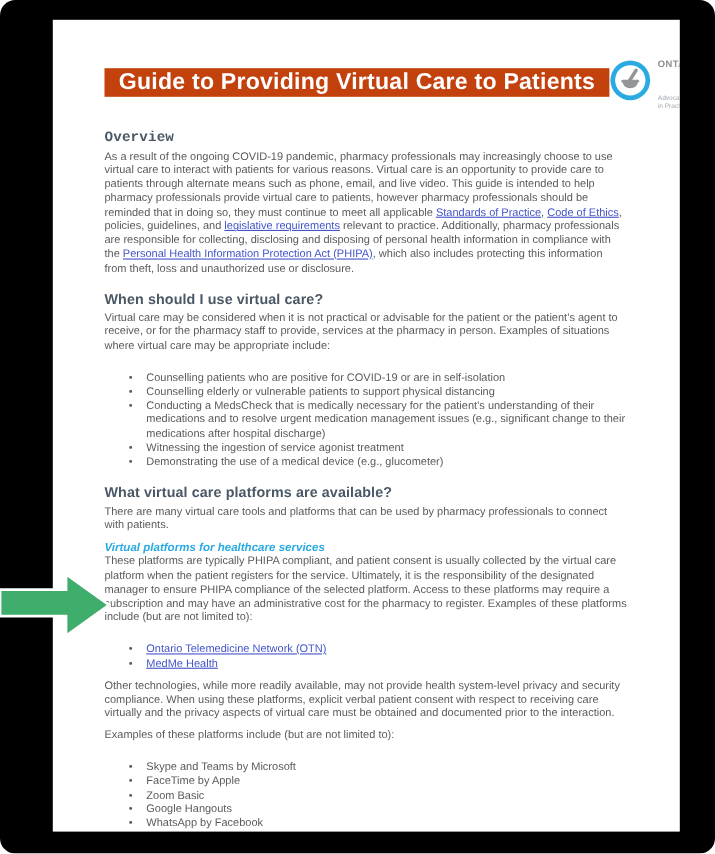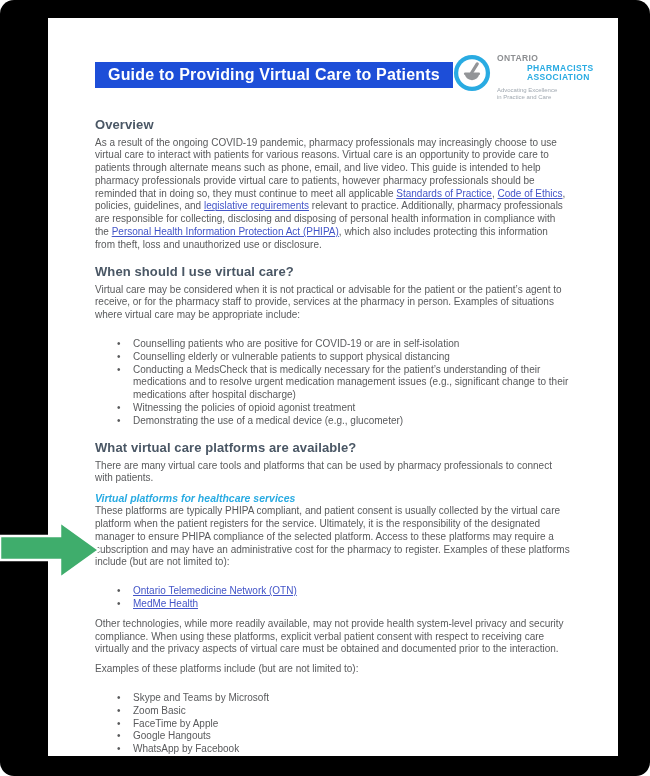--- a/index.html
+++ b/index.html
@@ -13,38 +13,38 @@
   }
   .page {
     position: absolute; left: 48px; top: 18px; width: 570px; height: 738px;
     background: #ffffff; overflow: hidden;
   }
   .content { padding: 44px 48px 0 47px; }
 
   
   .header-row { display: flex; justify-content: space-between; align-items: flex-start; margin-bottom: 16px; }
   .banner {
-    background: #1d4ed8; color: #ffffff; font-weight: bold; font-size: 16px;
+    background: #c2410c; color: #ffffff; font-weight: bold; font-size: 21px;
     padding: 6px 13px 6px 13px; line-height: 14px; letter-spacing: 0.2px;
     white-space: nowrap;
   }
   .logo { display: flex; align-items: flex-start; margin-top: -8px; margin-right: -18px; }
   .logo-circle { width: 38px; height: 38px; flex: 0 0 38px; }
   .logo-textcol { margin-left: 6px; }
   .logo-org { font-size: 8.5px; font-weight: bold; letter-spacing: 0.4px; line-height: 9.5px; }
   .org-gray { color: #8c8e91; }
   .org-blue { color: #29abe2; padding-left: 30px; }
   .logo-tagline { margin-top: 4px; font-size: 6px; line-height: 7px; color: #a0a8b0; }
 
   
   h2 {
     font-size: 13px; color: #4a5765; margin: 12px 0 5px 0; line-height: 15px;
     font-weight: bold; letter-spacing: 0.1px;
   }
-  h2.first { margin-top: 12px; }
+  h2.first { margin-top: 12px; font-family: Liberation Mono, monospace; }
   p { font-size: 10px; color: #595a5c; line-height: 12.8px; margin: 0 0 7px 0; }
   p.tight { margin-bottom: 4px; }
   .subhead {
     color: #29abe2; font-size: 10.5px; font-weight: bold; font-style: italic;
     line-height: 13px; margin: 3px 0 0 0;
   }
   ul { list-style: none; margin: 16px 0 7px 0; padding: 0 0 0 22px; }
   li {
     position: relative; padding-left: 16px; font-size: 10px; color: #595a5c;
     line-height: 12.8px;
@@ -92,40 +92,40 @@
 
       <h2 class="first">Overview</h2>
       <p><span>As a result of the ongoing COVID-19 pandemic, pharmacy professionals may increasingly choose to use virtual care to interact with patients for various reasons. Virtual care is an opportunity to provide care to patients through alternate means such as phone, email, and live video. This guide is intended to help pharmacy professionals provide virtual care to patients, however pharmacy professionals should be reminded that in doing so, they must continue to meet all applicable </span><a class="doc-link" href="#">Standards of Practice</a><span>, </span><a class="doc-link" href="#">Code of Ethics</a><span>, policies, guidelines, and </span><a class="doc-link" href="#">legislative requirements</a><span> relevant to practice. Additionally, pharmacy professionals are responsible for collecting, disclosing and disposing of personal health information in compliance with the </span><a class="doc-link" href="#">Personal Health Information Protection Act (PHIPA)</a><span>, which also includes protecting this information from theft, loss and unauthorized use or disclosure.</span></p>
 
       <h2>When should I use virtual care?</h2>
       <p class="tight">Virtual care may be considered when it is not practical or advisable for the patient or the patient’s agent to receive, or for the pharmacy staff to provide, services at the pharmacy in person. Examples of situations where virtual care may be appropriate include:</p>
       <ul>
           <li>Counselling patients who are positive for COVID-19 or are in self-isolation</li>
           <li>Counselling elderly or vulnerable patients to support physical distancing</li>
           <li>Conducting a MedsCheck that is medically necessary for the patient’s understanding of their medications and to resolve urgent medication management issues (e.g., significant change to their medications after hospital discharge)</li>
-          <li>Witnessing the policies of opioid agonist treatment</li>
+          <li>Witnessing the ingestion of service agonist treatment</li>
           <li>Demonstrating the use of a medical device (e.g., glucometer)</li>
         </ul>
 
       <h2>What virtual care platforms are available?</h2>
       <p>There are many virtual care tools and platforms that can be used by pharmacy professionals to connect with patients.</p>
 
       <div class="subhead">Virtual platforms for healthcare services</div>
       <p class="tight">These platforms are typically PHIPA compliant, and patient consent is usually collected by the virtual care platform when the patient registers for the service. Ultimately, it is the responsibility of the designated manager to ensure PHIPA compliance of the selected platform. Access to these platforms may require a subscription and may have an administrative cost for the pharmacy to register. Examples of these platforms include (but are not limited to):</p>
       <ul>
           <li><a class="doc-link" href="#">Ontario Telemedicine Network (OTN)</a></li>
           <li><a class="doc-link" href="#">MedMe Health</a></li>
         </ul>
 
       <p>Other technologies, while more readily available, may not provide health system-level privacy and security compliance. When using these platforms, explicit verbal patient consent with respect to receiving care virtually and the privacy aspects of virtual care must be obtained and documented prior to the interaction.</p>
       <p class="tight">Examples of these platforms include (but are not limited to):</p>
       <ul>
           <li>Skype and Teams by Microsoft</li>
+          <li>FaceTime by Apple</li>
           <li>Zoom Basic</li>
-          <li>FaceTime by Apple</li>
           <li>Google Hangouts</li>
           <li>WhatsApp by Facebook</li>
         </ul>
 
     </div>
   </div>
 
   <svg class="arrow-annotation" viewBox="0 0 102 62" width="102" height="62">
     <polygon points="0,17 60,17 60,3 99,31 60,59 60,41 0,41" fill="#3fad6c" stroke="#ffffff" stroke-width="2.5" stroke-linejoin="miter"></polygon>
   </svg>

